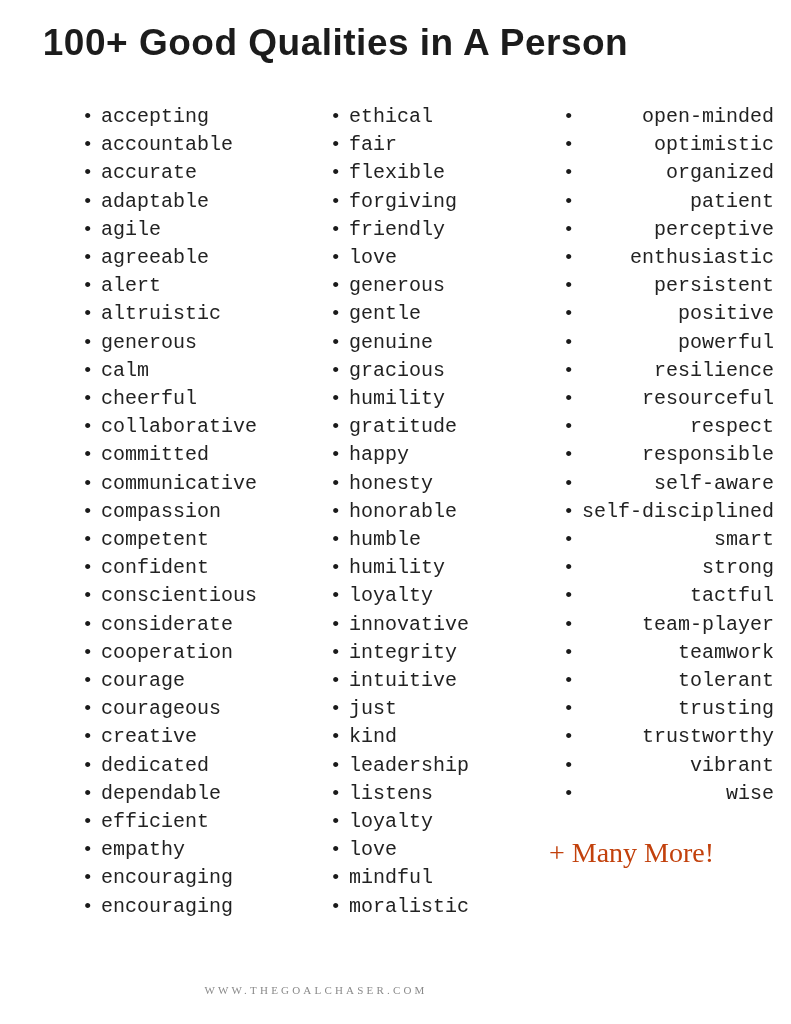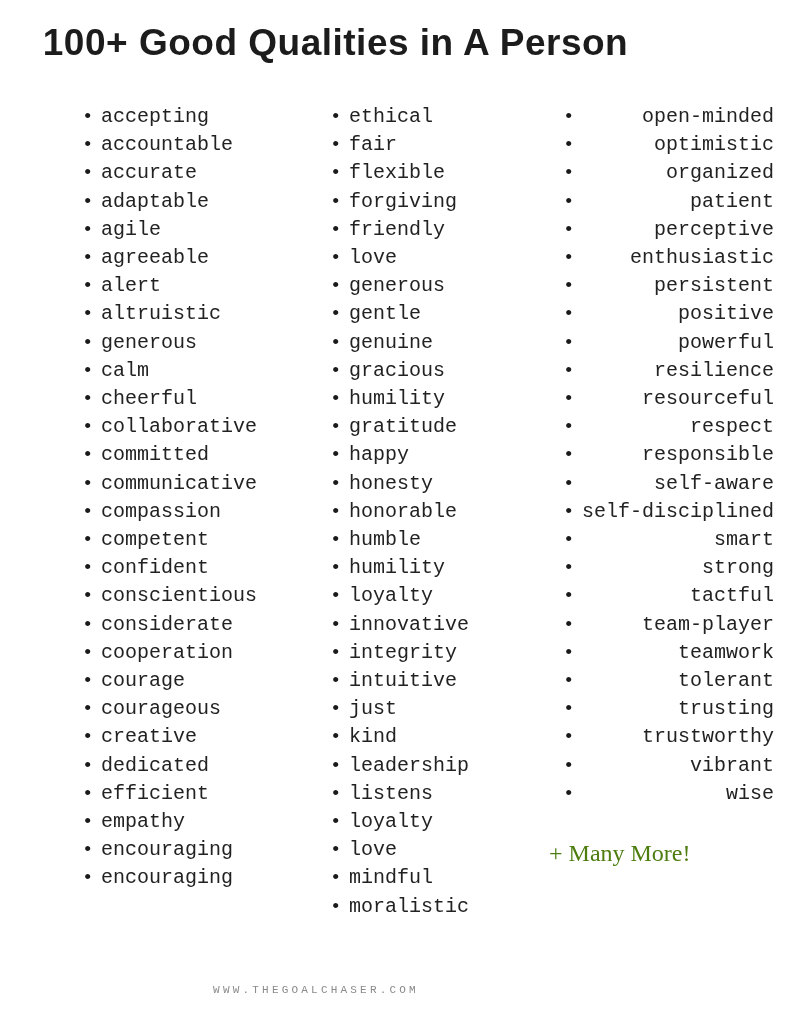--- a/index.html
+++ b/index.html
@@ -51,32 +51,32 @@
     position: absolute;
     left: 0;
     top: 0;
     font-size: 19px;
     color: #1a1a1a;
   }
   .more-label {
     position: absolute;
     top: 839px;
     left: 549px;
-    font-size: 24px;
+    font-size: 28px;
     line-height: 28.2px;
-    color: #4d7c0f;
+    color: #c2410c;
     white-space: nowrap;
   }
   .footer {
     position: absolute;
     top: 984px;
     left: 0;
     width: 632px;
     text-align: center;
-    font-family: Liberation Mono, monospace;
+    font-family: Liberation Serif, serif;
     font-size: 11px;
     letter-spacing: 3.2px;
     color: #8a8a8a;
   }
 </style>
 </head>
 <body>
 
 <div class="page">
 
@@ -100,20 +100,21 @@
       <li>compassion</li>
       <li>competent</li>
       <li>confident</li>
       <li>conscientious</li>
       <li>considerate</li>
       <li>cooperation</li>
       <li>courage</li>
       <li>courageous</li>
       <li>creative</li>
       <li>dedicated</li>
+      <li>dependable</li>
       <li>efficient</li>
       <li>empathy</li>
       <li>encouraging</li>
       <li>encouraging</li>
     </ul>
 
   <ul class="column column-2">
       <li>ethical</li>
       <li>fair</li>
       <li>flexible</li>

